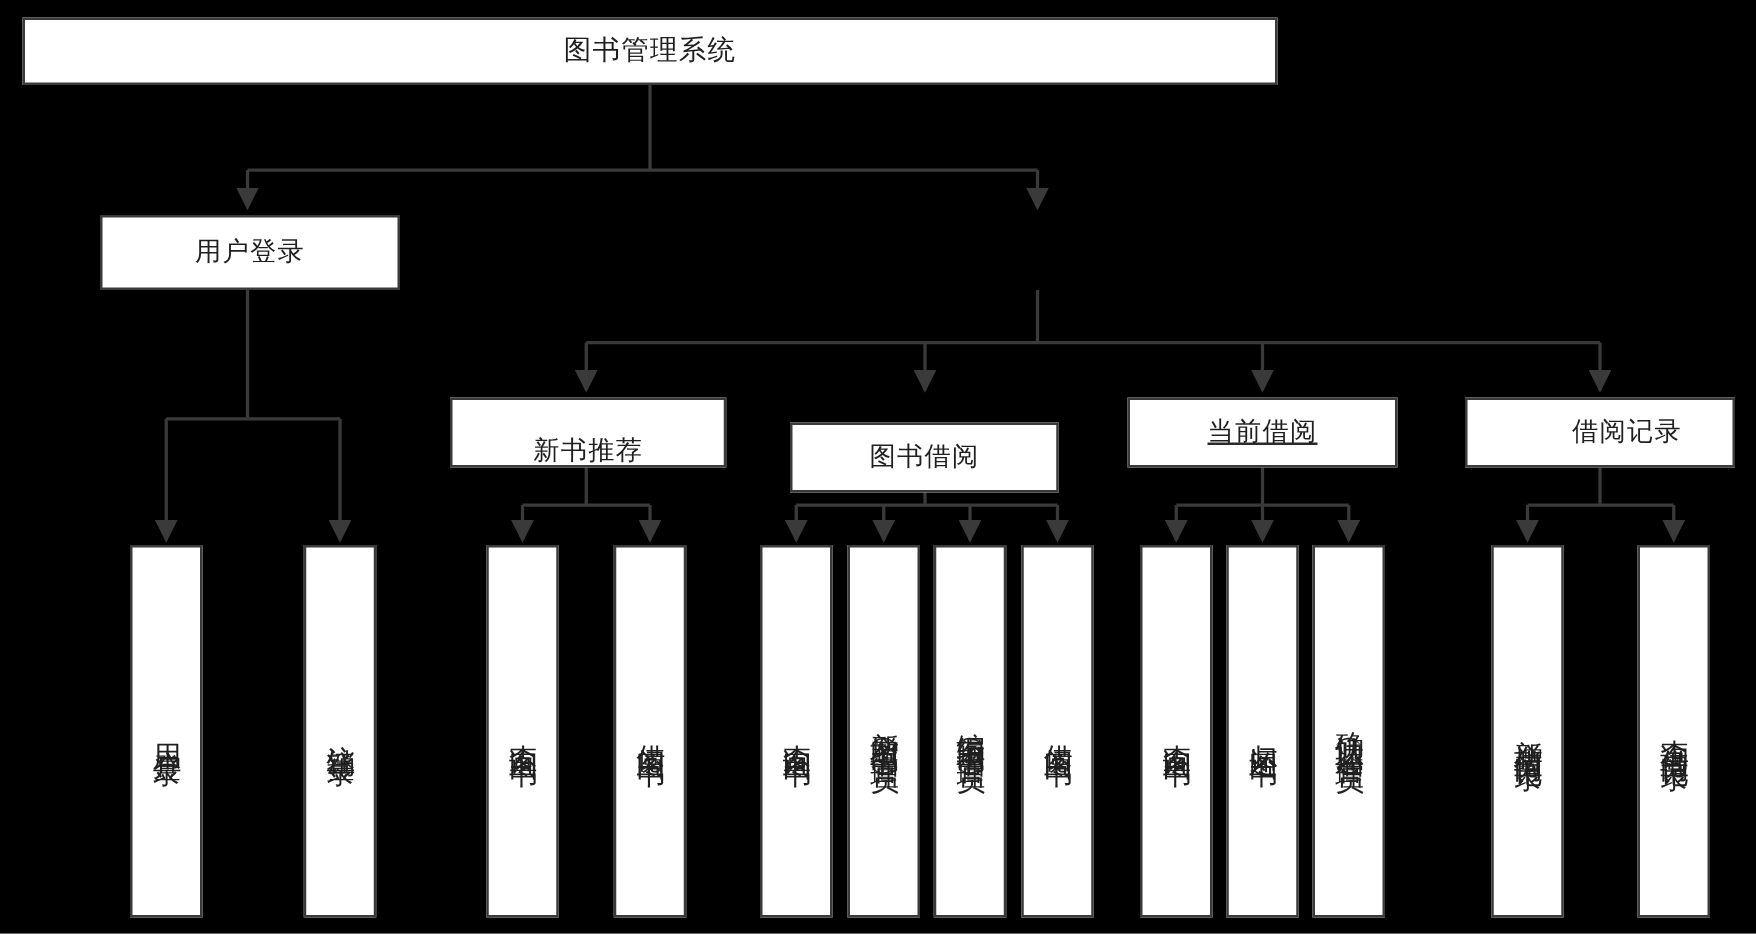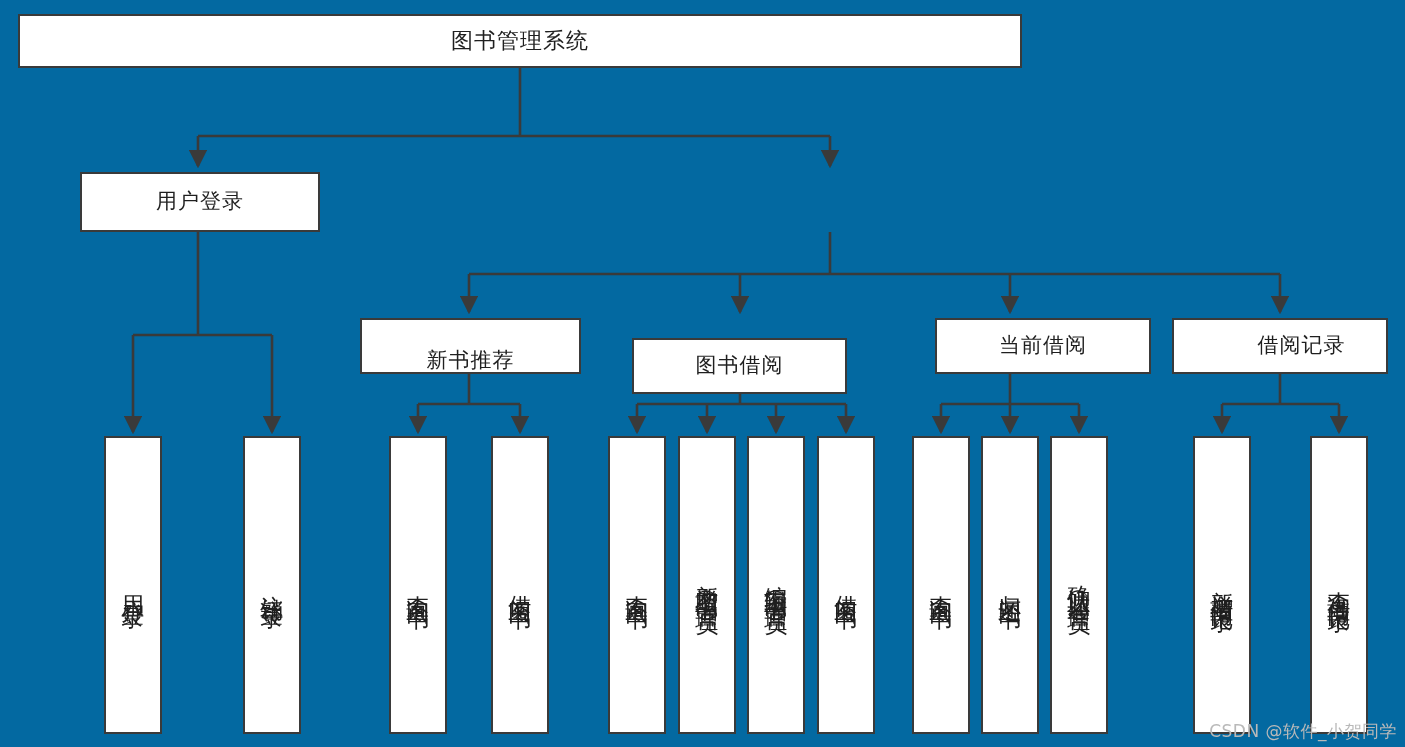--- a/index.html
+++ b/index.html
@@ -5,21 +5,21 @@
 <style>
   html,body{margin:0;padding:0;background:#ffffff;}
   body{
     font-family:"DejaVu Sans","Liberation Sans",sans-serif;
     color:#2b2b2b;
   }
   #canvas{
     position:relative;
     width:1405px;
     height:747px;
-    background:#0369a1;
+    background:#000000;
     overflow:hidden;
   }
   #wires{
     position:absolute;
     left:0; top:0;
     width:1405px; height:747px;
     pointer-events:none;
   }
   .node{
     position:absolute;
@@ -124,21 +124,21 @@
   <div class="node" style="left:80px; top:172px; width:240px; height:60px;">
     <span class="label">用户登录</span>
   </div>
 
   <div class="node" style="left:360px; top:318px; width:221px; height:56px;align-items:flex-end;">
     <span class="label">新书推荐</span>
   </div>
   <div class="node" style="left:632px; top:318px; width:215px; height:56px;margin-top:20px;">
     <span class="label">图书借阅</span>
   </div>
-  <div class="node" style="left:935px; top:318px; width:216px; height:56px;">
+  <div class="node" style="left:902px; top:318px; width:216px; height:56px;text-decoration:underline;">
     <span class="label">当前借阅</span>
   </div>
   <div class="node" style="left:1172px; top:318px; width:216px; height:56px;padding-left:43px;">
     <span class="label">借阅记录</span>
   </div>
 
   <div class="node leaf" style="left:104px; top:436px; width:58px; height:298px;">
     <span class="label">用户登录</span>
   </div>
   <div class="node leaf" style="left:243px; top:436px; width:58px; height:298px;">
@@ -175,15 +175,14 @@
     <span class="label">确认归还（管理员）</span>
   </div>
 
   <div class="node leaf" style="left:1193px; top:436px; width:58px; height:298px;">
     <span class="label">新增借阅记录</span>
   </div>
   <div class="node leaf" style="left:1310px; top:436px; width:58px; height:298px;">
     <span class="label">查询借阅记录</span>
   </div>
 
-  <div class="watermark">CSDN @软件_小贺同学</div>
 
 </div>
 
 </body></html>

